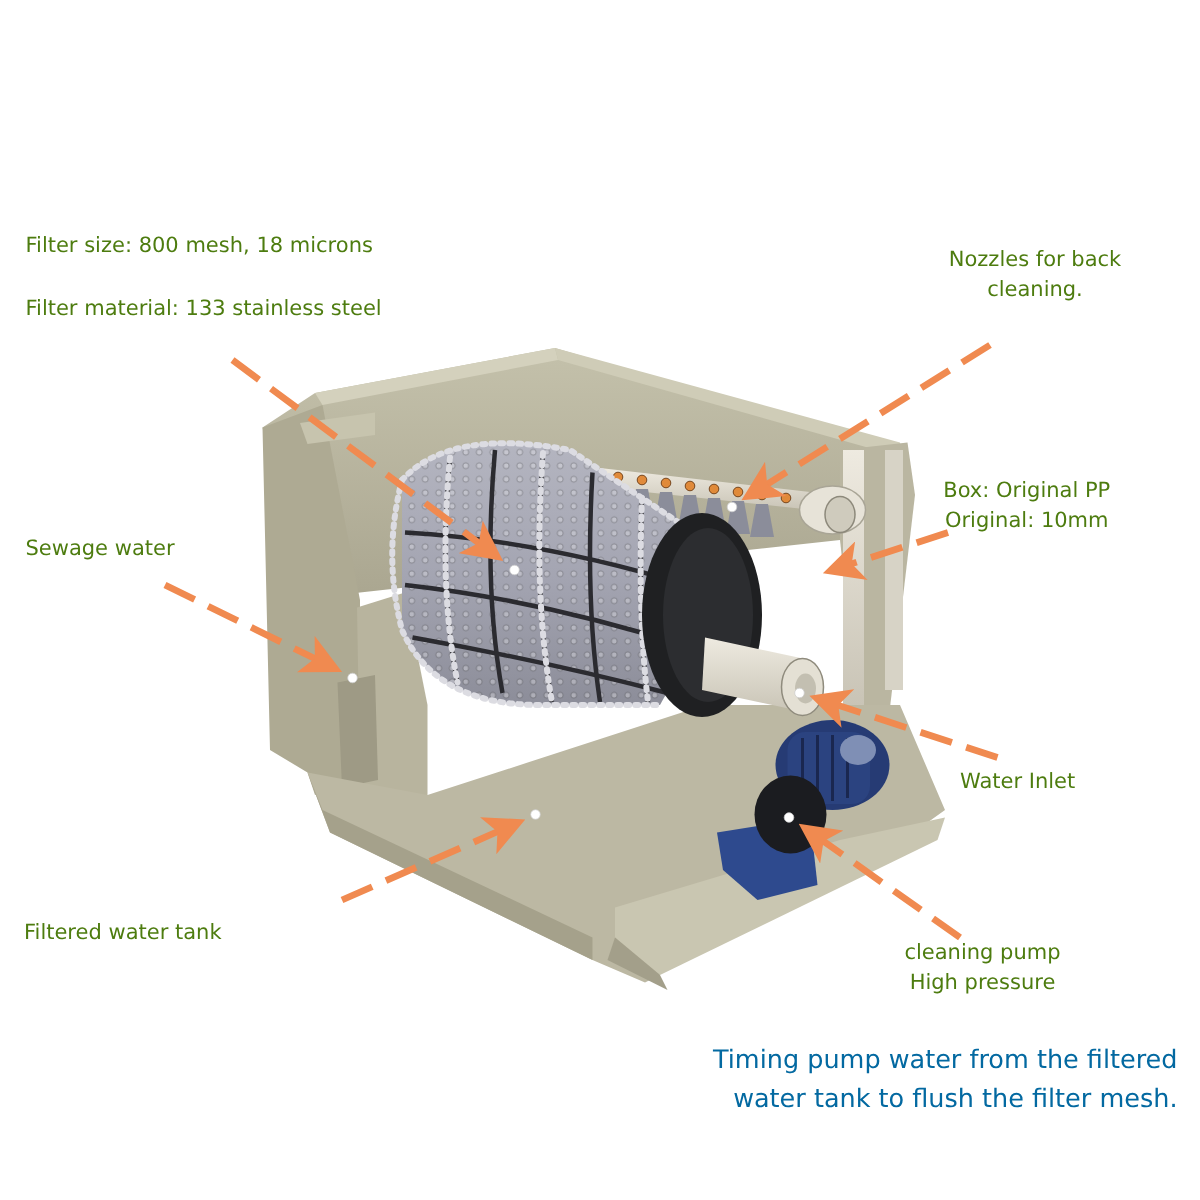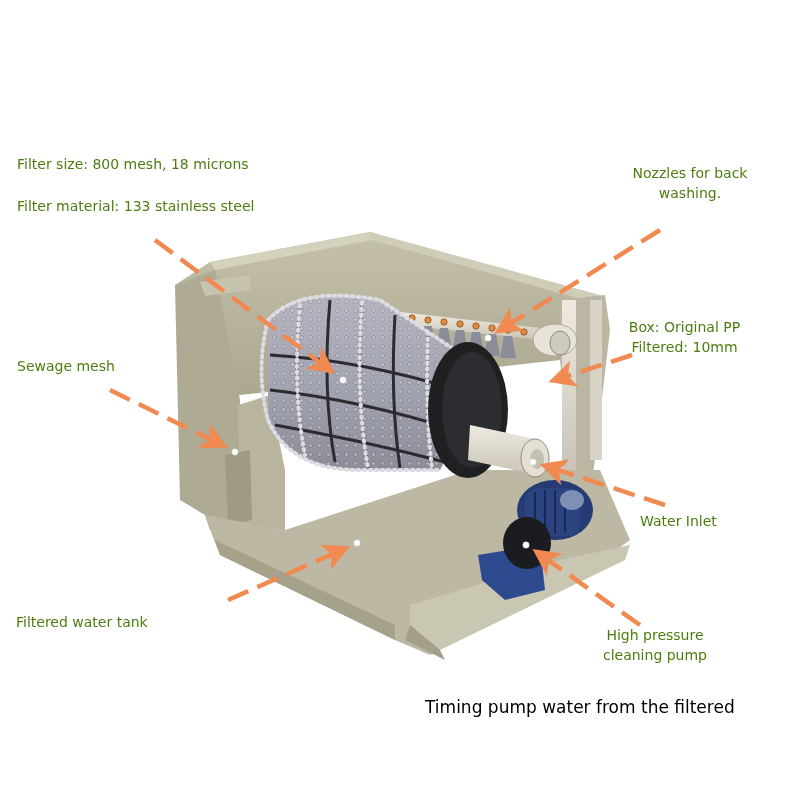--- a/index.html
+++ b/index.html
@@ -1,20 +1,20 @@
 <!DOCTYPE html>
 <html><head>
 <meta charset="utf-8">
 <style>
   html, body { margin: 0; padding: 0; background: #ffffff; }
   body { width: 800px; height: 800px; position: relative; overflow: hidden;
          font-family: "DejaVu Sans", "Liberation Sans", sans-serif; }
   .label { position: absolute; color: #4d7c0f; font-size: 14px; line-height: 1.4; white-space: nowrap; }
   .label.center { text-align: center; }
-  .note { position: absolute; color: #000000; font-size: 17px; line-height: 1.5; text-align: left; white-space: nowrap; }
+  .note { position: absolute; color: #0369a1; font-size: 17px; line-height: 1.5; text-align: right; white-space: nowrap; }
   svg.scene { position: absolute; left: 0; top: 0; }
 </style>
 </head>
 <body>
 
 <svg class="scene" width="800" height="800" viewBox="0 0 800 800">
   <defs>
     <linearGradient id="wallGrad" x1="0" y1="0" x2="0" y2="1">
       <stop offset="0" stop-color="#c4c1ab"></stop>
       <stop offset="1" stop-color="#aaa690"></stop>
@@ -148,32 +148,33 @@
     <line x1="228" y1="600" x2="344" y2="549" marker-end="url(#arrowHead)"></line>
     <line x1="640" y1="625" x2="538" y2="553" marker-end="url(#arrowHead)"></line>
   </g>
 </svg>
 
 <div class="label" style="left:17px; top:155px;">Filter size: 800 mesh, 18 microns</div>
 <div class="label" style="left:17px; top:197px;">Filter material: 133 stainless steel</div>
 
 <div class="label center" style="left:590px; top:164px; width:200px;">
   <div>Nozzles for back</div>
-  <div>washing.</div>
+  <div>cleaning.</div>
 </div>
 
 <div class="label center" style="left:582px; top:318px; width:205px;">
   <div>Box: Original PP</div>
-  <div>Filtered: 10mm</div>
+  <div>Original: 10mm</div>
 </div>
 
-<div class="label" style="left:17px; top:357px;">Sewage mesh</div>
+<div class="label" style="left:17px; top:357px;">Sewage water</div>
 <div class="label" style="left:640px; top:512px;">Water Inlet</div>
 <div class="label" style="left:16px; top:613px;text-align:center;">Filtered water tank</div>
 
 <div class="label center" style="left:560px; top:626px; width:190px;">
+  <div>cleaning pump</div>
   <div>High pressure</div>
-  <div>cleaning pump</div>
 </div>
 
 <div class="note" style="left:425px; top:695px; width:360px;">
   <div>Timing pump water from the filtered</div>
+  <div>water tank to flush the filter mesh.</div>
 </div>
 
 </body></html>

